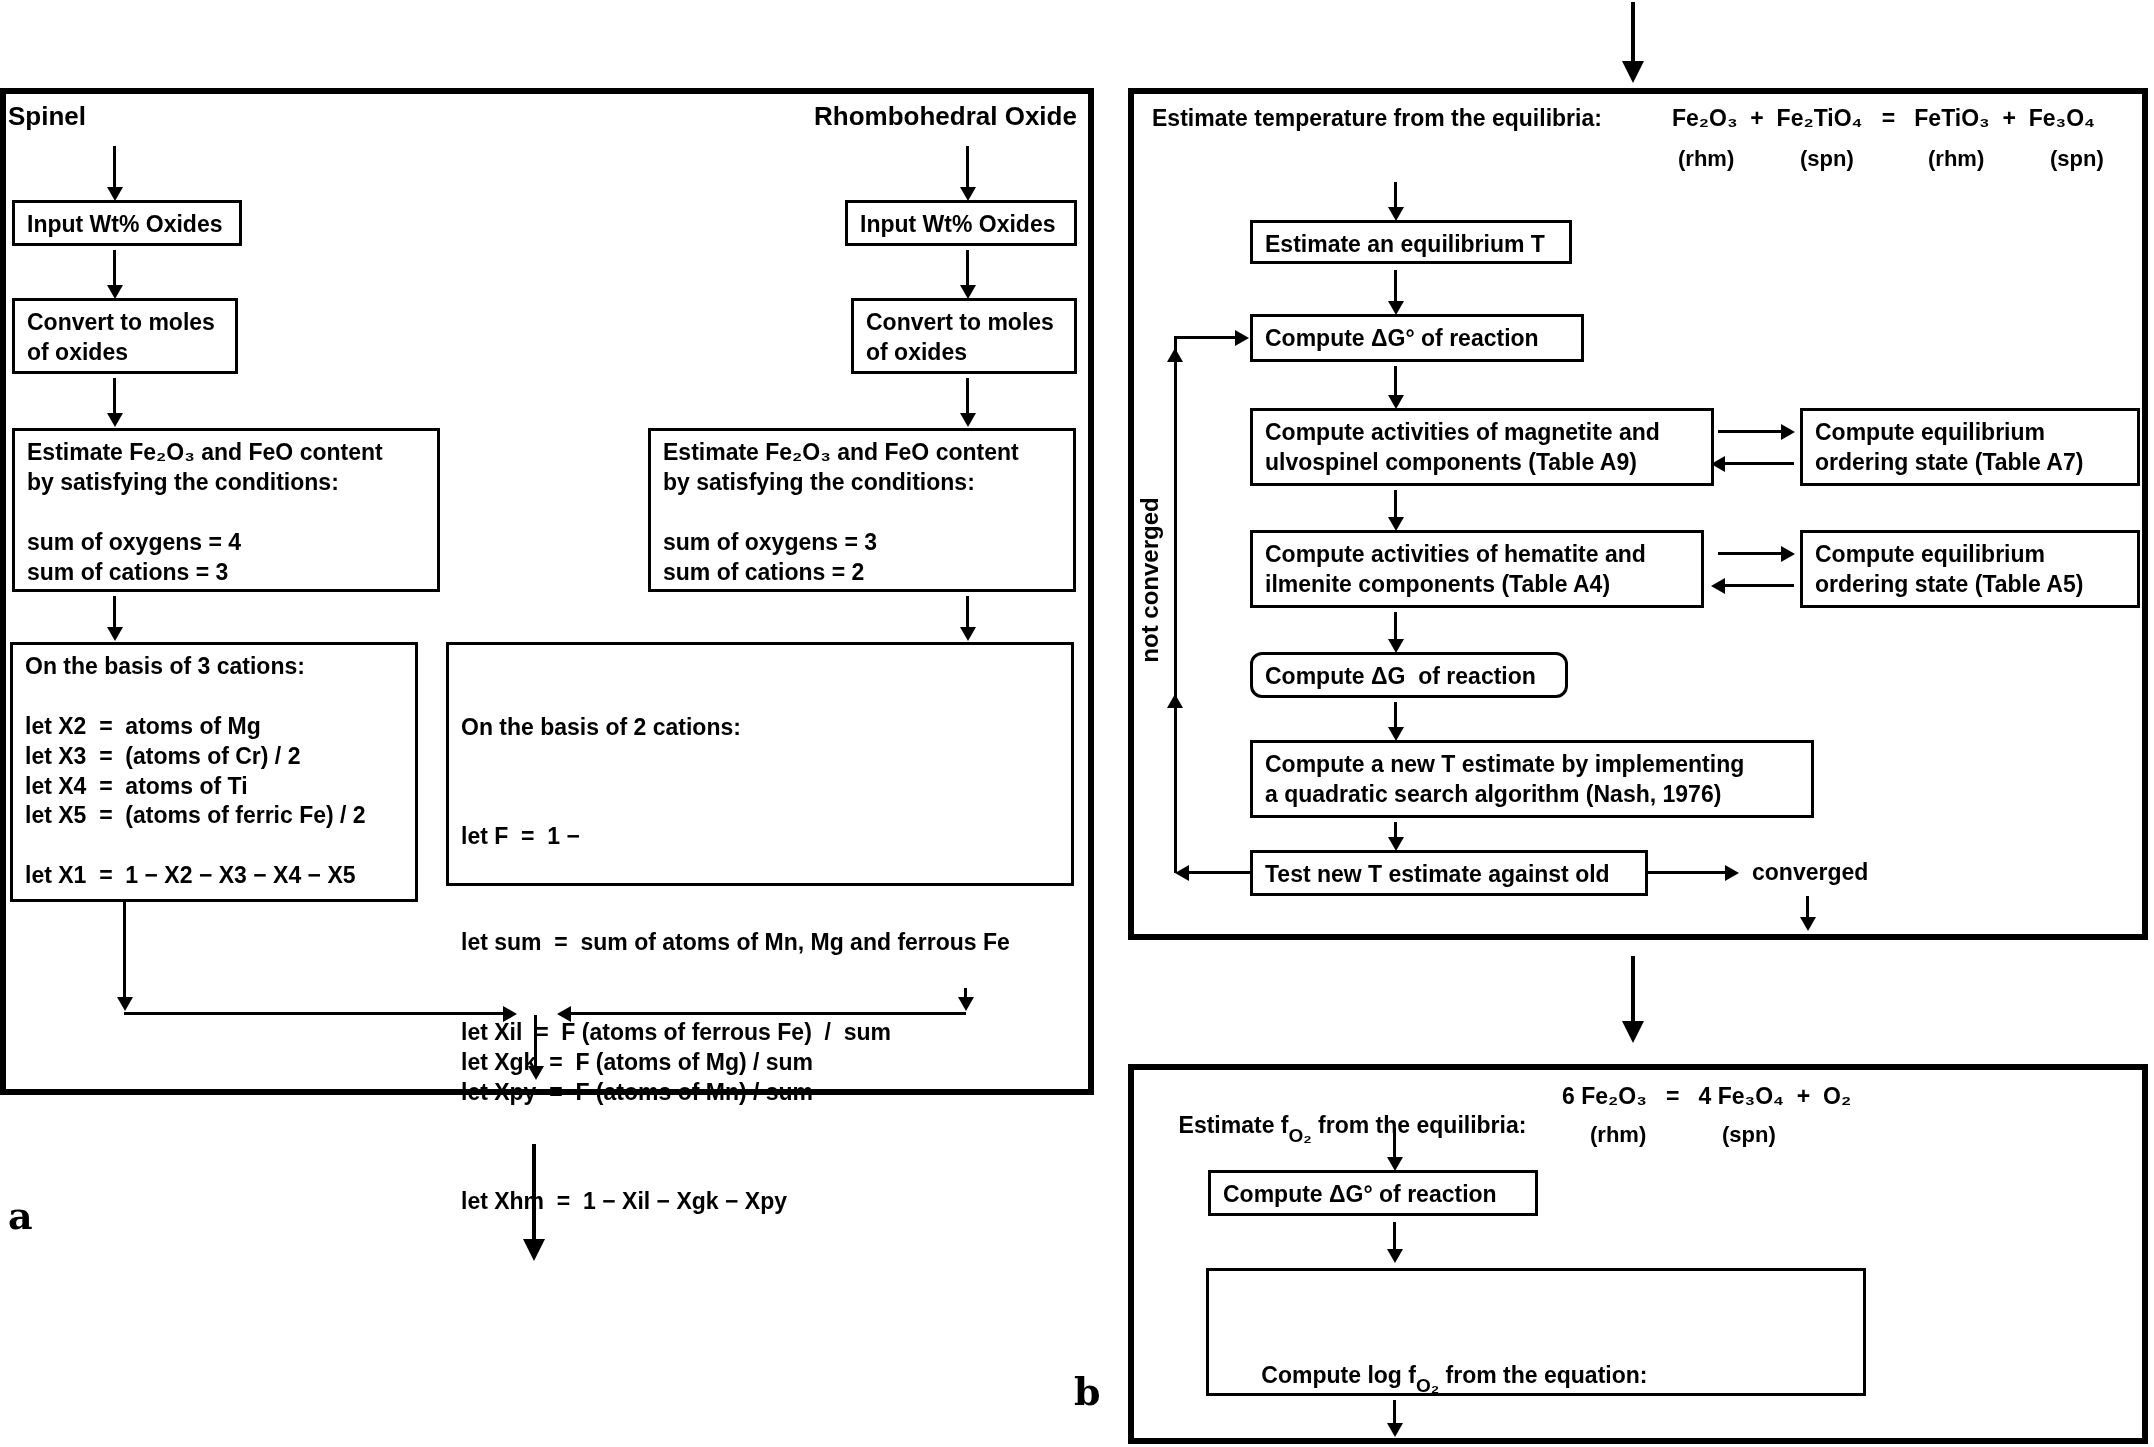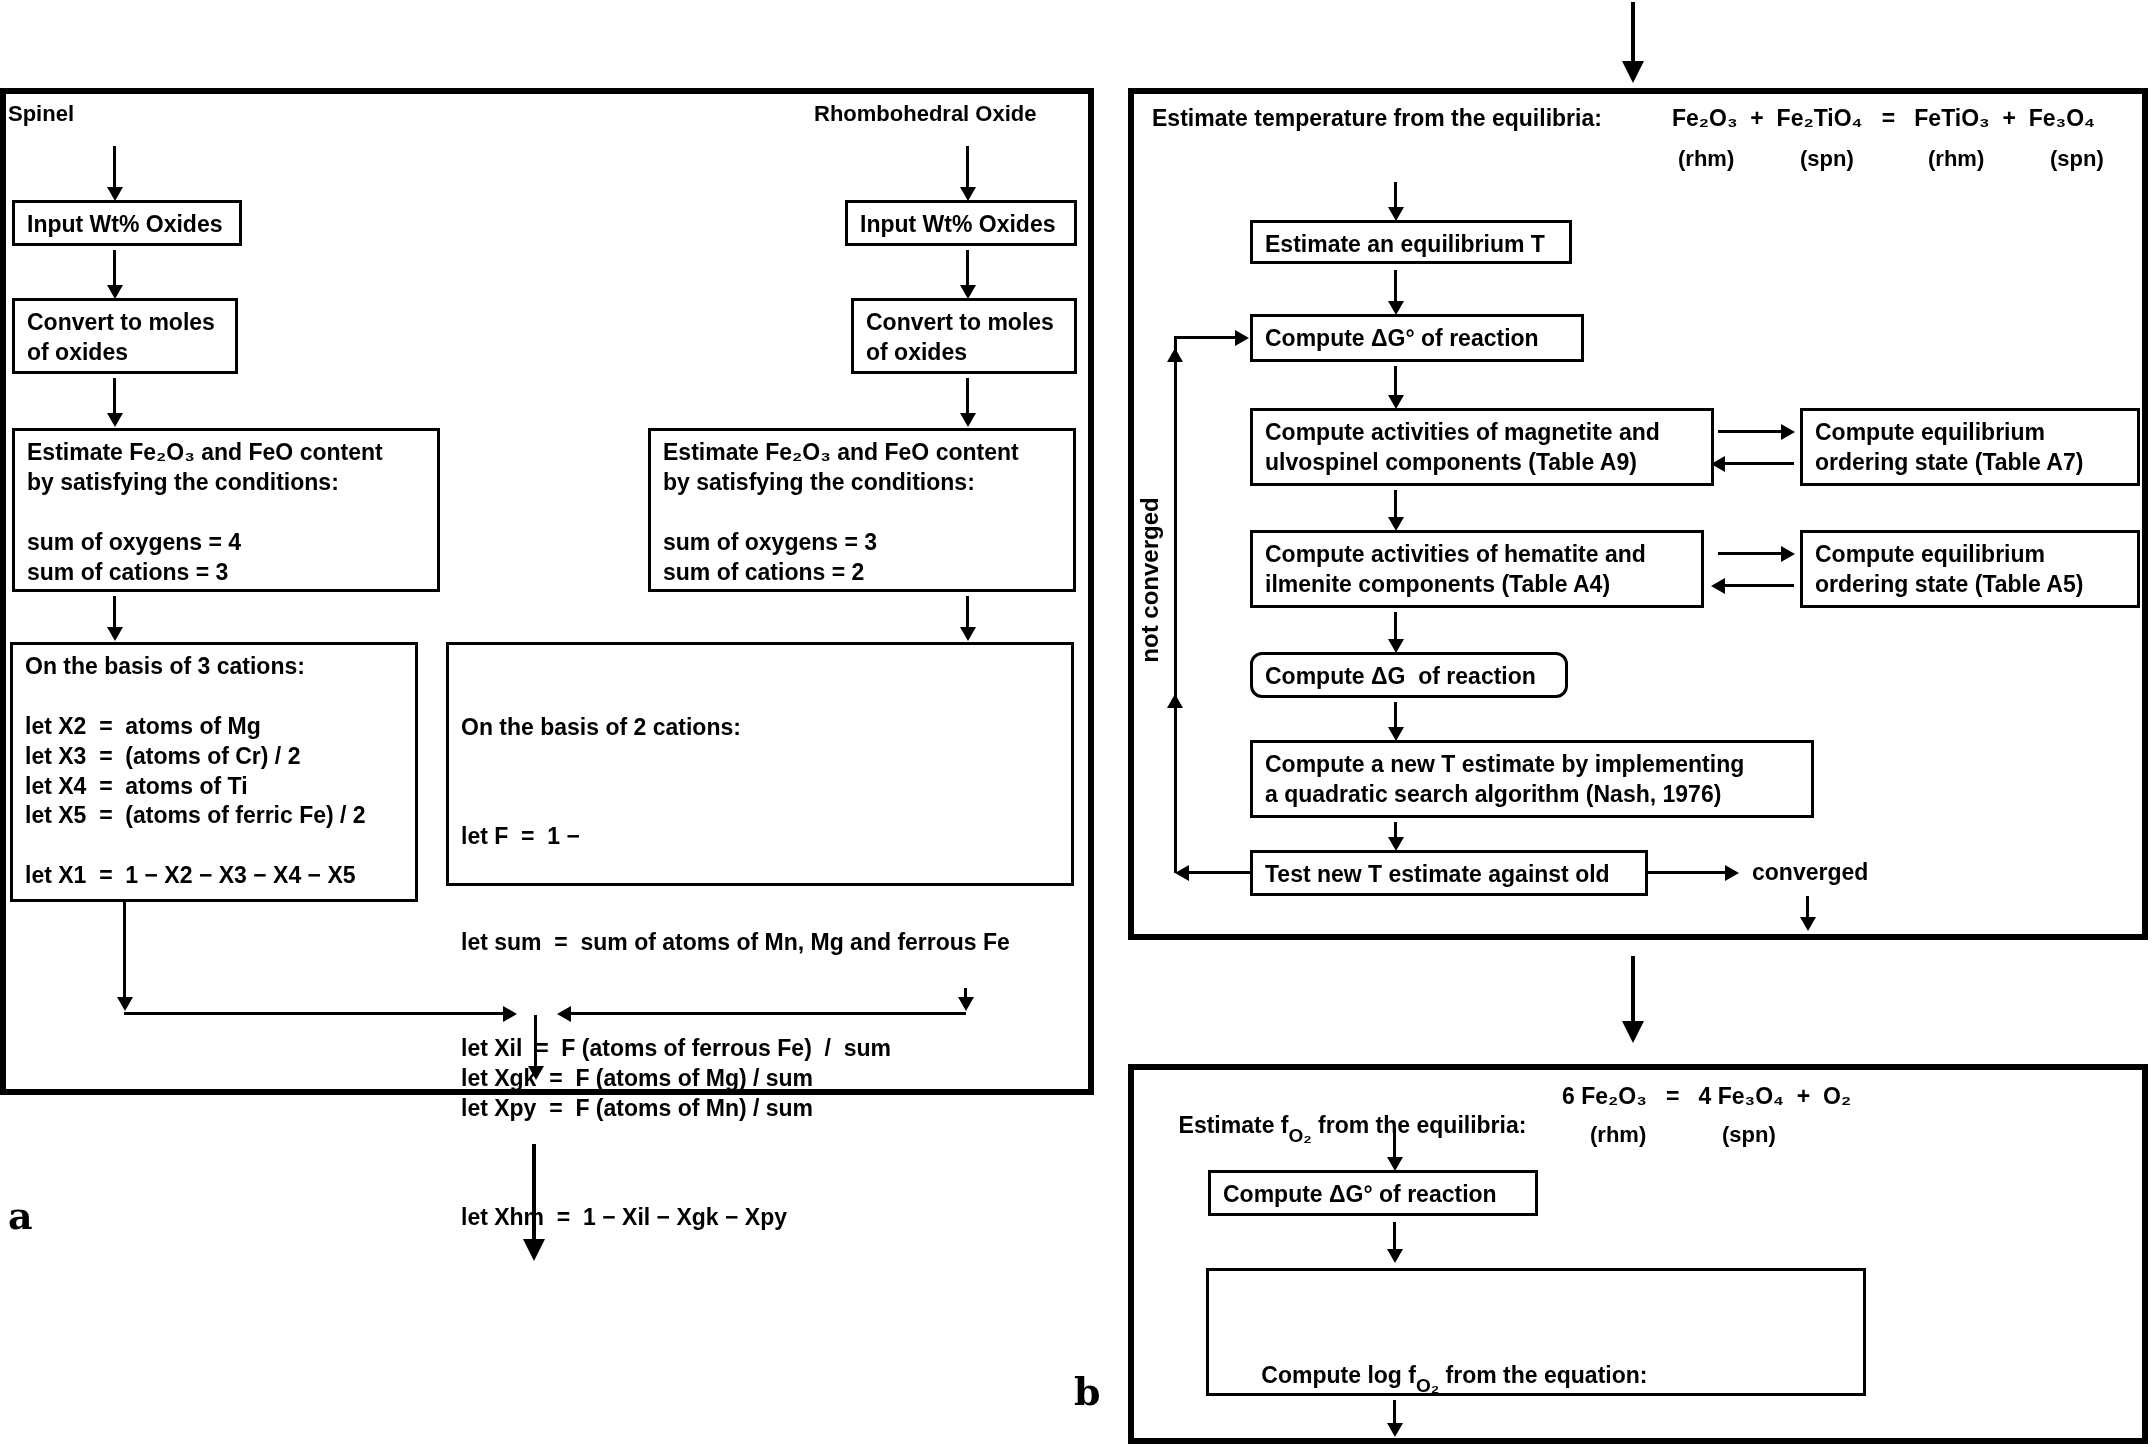--- a/index.html
+++ b/index.html
@@ -2,21 +2,21 @@
 <html><head>
 <meta charset="utf-8">
 <style>
   html,body{margin:0;padding:0;background:#fff;}
   .stage{position:relative;width:2154px;height:1447px;background:#fff;color:#000;
          font-family:"Liberation Sans",sans-serif;font-weight:700;overflow:hidden;}
   .panel{position:absolute;border:6px solid #000;background:#fff;box-sizing:border-box;z-index:0;}
   .fbox{position:absolute;border:3px solid #000;background:#fff;box-sizing:border-box;
         font-size:23px;line-height:1.3;padding:7px 12px;white-space:pre-wrap;z-index:2;}
   .plain{position:absolute;font-size:23px;line-height:1.25;white-space:pre;z-index:2;}
-  .title{font-size:22px;}
+  .title{font-size:26px;}
   
   .varr{position:absolute;width:3px;background:#000;z-index:1;}
   .varr::after{content:"";position:absolute;left:50%;bottom:-13px;transform:translateX(-50%);
                width:0;height:0;border:solid transparent;border-width:14px 8px 0 8px;border-top-color:#000;}
   .varr.big{width:4px;}
   .varr.big::after{border-width:22px 11px 0 11px;bottom:-21px;}
   
   .harr{position:absolute;height:3px;background:#000;z-index:1;}
   .harr.r::after{content:"";position:absolute;right:-13px;top:50%;transform:translateY(-50%);
                  width:0;height:0;border:solid transparent;border-width:8px 0 8px 14px;border-left-color:#000;}
@@ -77,21 +77,21 @@
 
 sum of oxygens = 3
 sum of cations = 2</div>
   <div class="varr" style="left:966px;top:596px;height:32px;"></div>
 
   <div class="fbox" style="left:446px;top:642px;width:628px;height:244px;padding:8px 12px;">
     <div style="margin-bottom:20px;">On the basis of 2 cations:</div>
     <div class="row" style="margin-bottom:16px;">
       <span>let F  =  1 −</span>
     </div>
-    <div style="margin-bottom:16px;">let sum  =  sum of atoms of Mn, Mg and ferrous Fe</div>
+    <div style="">let sum  =  sum of atoms of Mn, Mg and ferrous Fe</div>
     <div style="white-space:pre-wrap;">let Xil  =  F (atoms of ferrous Fe)  /  sum
 let Xgk  =  F (atoms of Mg) / sum
 let Xpy  =  F (atoms of Mn) / sum</div>
     <div style="margin-top:20px;">let Xhm  =  1 − Xil − Xgk − Xpy</div>
   </div>
   <div class="varr" style="left:964px;top:988px;height:10px;"></div>
 
   <div class="harr r" style="left:124px;top:1012px;width:380px;"></div>
   <div class="harr l" style="left:570px;top:1012px;width:396px;"></div>
   <div class="varr" style="left:534px;top:1015px;height:52px;"></div>

